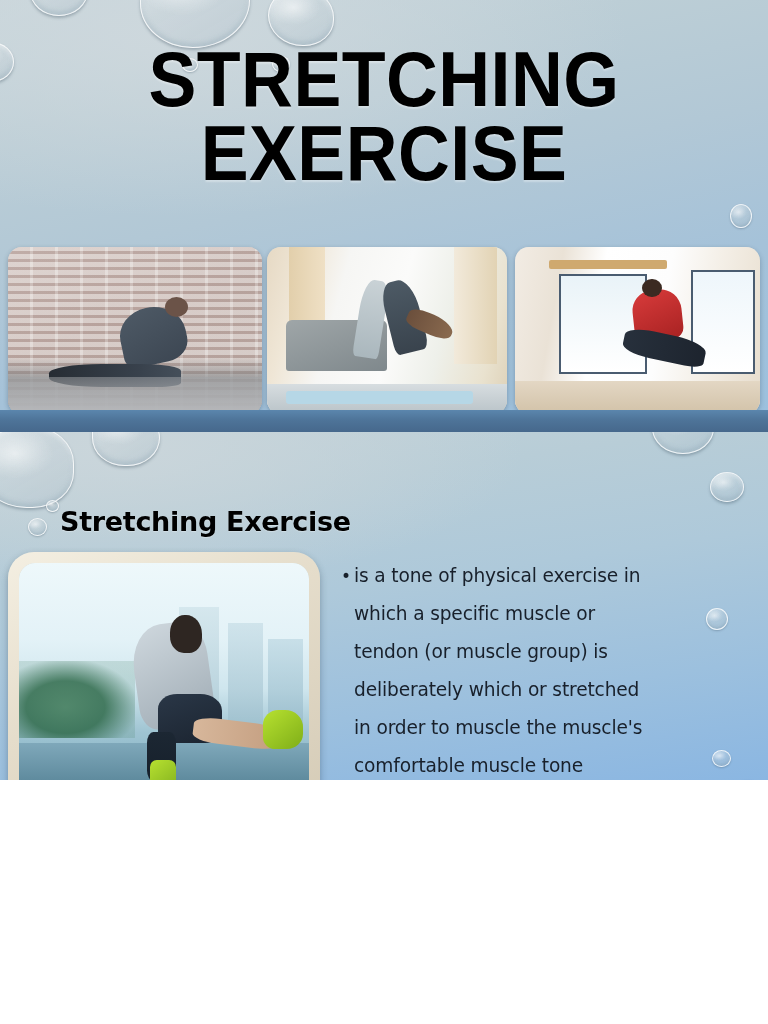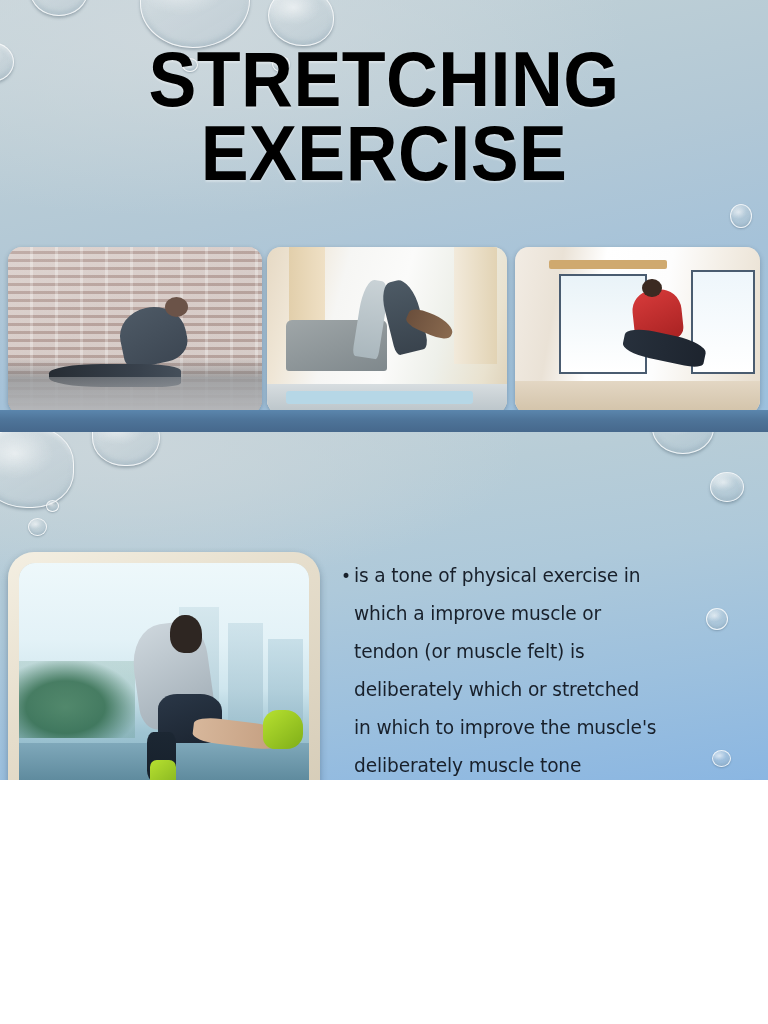--- a/index.html
+++ b/index.html
@@ -271,20 +271,21 @@
     <div class="drop" style="left:652px;top:-30px;width:62px;height:52px;"></div>
     <div class="drop sm" style="left:706px;top:176px;width:22px;height:22px;"></div>
     <div class="drop" style="left:710px;top:40px;width:34px;height:30px;"></div>
 
     <div class="drop sm" style="left:712px;top:318px;width:19px;height:17px;"></div>
     <div class="drop" style="left:728px;top:348px;width:40px;height:52px;border-radius:50% 50% 48% 52%;"></div>
     <div class="drop" style="left:664px;top:388px;width:72px;height:48px;border-radius:52% 48% 50% 50%;"></div>
     <div class="drop sm" style="left:640px;top:408px;width:16px;height:15px;"></div>
     <div class="drop sm" style="left:636px;top:428px;width:12px;height:11px;"></div>
 
+    <h2 class="sec-head" style="left:60px;top:74px;">Stretching Exercise</h2>
 
     <div class="framed" style="left:8px;top:120px;width:312px;height:295px;">
       <div class="shot">
         <div style="position:absolute;inset:0;background:linear-gradient(180deg,#eef8fb 0%, #e3f2f7 28%, #cfe6ee 46%, #9fc4d2 62%, #7fb0c2 80%, #6ea2b6 100%);"></div>
         <div style="position:absolute;left:55%;top:16%;width:14%;height:44%;background:linear-gradient(180deg,#cfe3ea,#a9c6d2);opacity:.75;"></div>
         <div style="position:absolute;left:72%;top:22%;width:12%;height:38%;background:linear-gradient(180deg,#c6dde6,#9cbdcb);opacity:.7;"></div>
         <div style="position:absolute;left:86%;top:28%;width:12%;height:32%;background:linear-gradient(180deg,#bcd7e2,#94b8c8);opacity:.7;"></div>
         <div style="position:absolute;left:0;top:36%;width:40%;height:28%;background:radial-gradient(ellipse at 40% 60%, #3f7a57 0%, #2f6a4a 40%, rgba(60,120,90,0.2) 75%);opacity:.85;"></div>
         <div style="position:absolute;left:0;bottom:0;width:100%;height:34%;background:linear-gradient(180deg,#7fa8ba 0%, #5f8b9e 40%, #4c7a8d 100%);"></div>
         <div style="position:absolute;left:40%;top:22%;width:26%;height:38%;background:linear-gradient(160deg,#cfd8de,#9fabb4);border-radius:42% 34% 18% 22%;transform:rotate(-8deg);"></div>
@@ -293,24 +294,24 @@
         <div style="position:absolute;left:60%;top:58%;width:30%;height:9%;background:linear-gradient(90deg,#d7b79b,#c49e80);border-radius:30%;transform:rotate(7deg);"></div>
         <div style="position:absolute;left:84%;top:54%;width:14%;height:14%;background:linear-gradient(140deg,#b7e130,#7fae18);border-radius:38% 44% 40% 30%;"></div>
         <div style="position:absolute;left:44%;top:62%;width:10%;height:18%;background:linear-gradient(180deg,#1c2733,#16202b);border-radius:22%;"></div>
         <div style="position:absolute;left:45%;top:72%;width:9%;height:10%;background:linear-gradient(140deg,#b7e130,#86b420);border-radius:26%;"></div>
       </div>
     </div>
 
     <div class="body-block" style="left:341px;top:125px;width:374px;">
       <span class="bul">•</span>
       <span class="txt">is a tone of physical exercise in</span>
-      <span class="txt">which a improve muscle or</span>
-      <span class="txt">tendon (or muscle felt) is</span>
+      <span class="txt">which a specific muscle or</span>
+      <span class="txt">tendon (or muscle group) is</span>
       <span class="txt">deliberately which or stretched</span>
-      <span class="txt">in which to improve the muscle's</span>
-      <span class="txt">deliberately muscle tone</span>
+      <span class="txt">in order to muscle the muscle's</span>
+      <span class="txt">comfortable muscle tone</span>
     </div>
 
     <div class="band"></div>
   </section>
 
 
 </div>
 
 </body></html>

